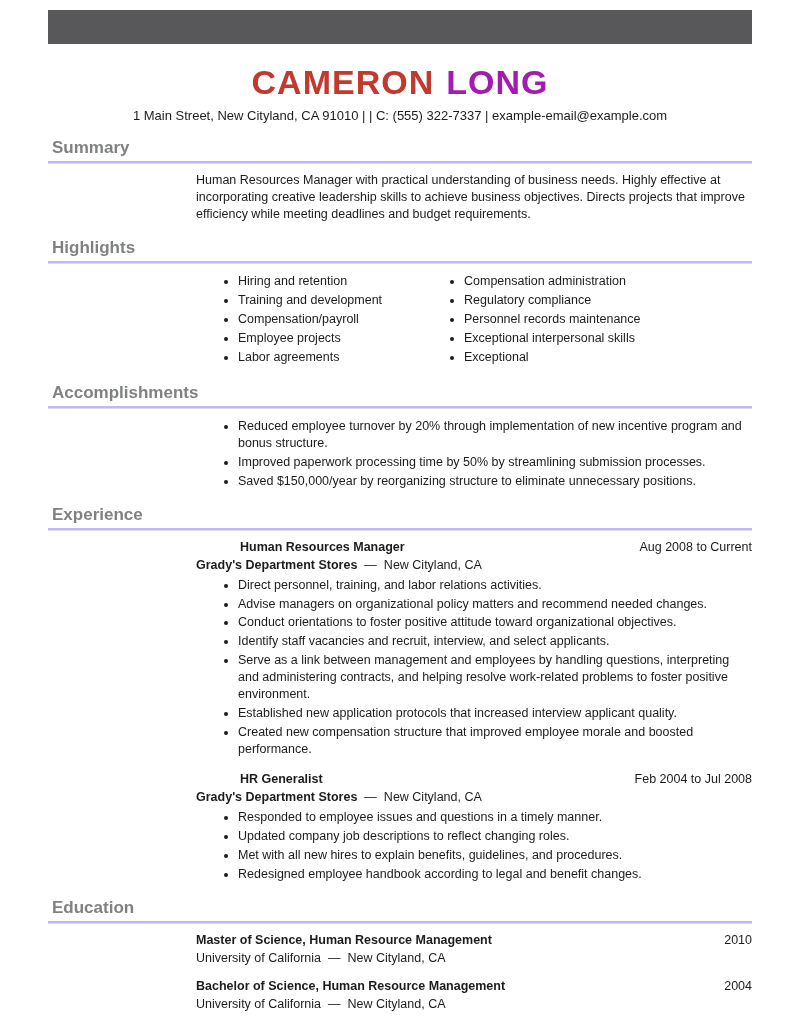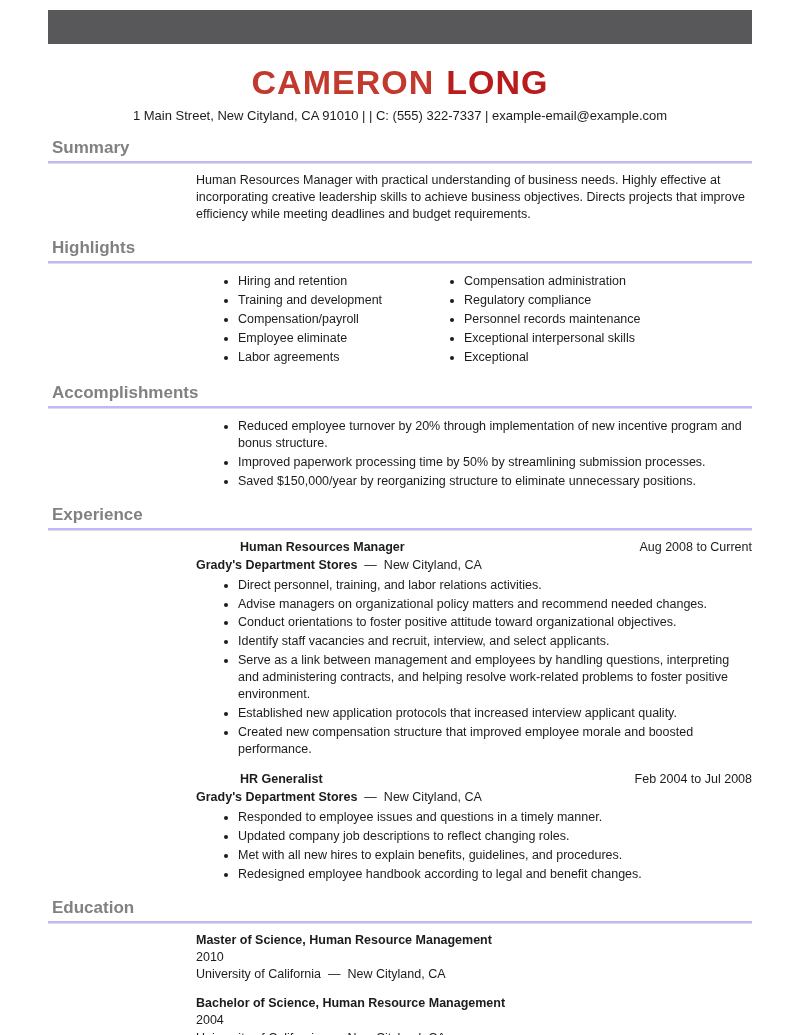--- a/index.html
+++ b/index.html
@@ -20,21 +20,21 @@
 
   .header-name {
     margin-top: 20px;
     text-align: center;
     font-size: 34px;
     font-weight: 700;
     letter-spacing: 1px;
     line-height: 1.1;
   }
   .header-name .first { color: #c2392e; margin-right: 12px; }
-  .header-name .last  { color: #b91c1c; }
+  .header-name .last  { color: #a21caf; }
 
   .contact {
     margin-top: 7px;
     text-align: center;
     font-size: 13px;
     color: #1c1c1c;
   }
 
   .section { margin-top: 15px; }
   .section-title {
@@ -65,21 +65,21 @@
   .job-head { display: flex; justify-content: space-between; align-items: baseline; padding-left: 44px; }
   .job-role { font-weight: 700; }
   .job-dates { font-weight: 400; }
   .job-sub { margin: 1px 0 3px 0; }
   .job-sub .company { font-weight: 700; }
   .job-sub .sep { font-weight: 400; margin: 0 7px; }
   .job-sub .loc { font-weight: 400; }
 
   .edu { margin-bottom: 12px; }
   .edu:last-child { margin-bottom: 0; }
-  .edu-head { display: flex; justify-content: space-between; align-items: baseline; flex-direction: column; }
+  .edu-head { display: flex; justify-content: space-between; align-items: baseline; }
   .edu-degree { font-weight: 700; }
   .edu-year { font-weight: 400; }
   .edu-sub { margin-top: 1px; }
   .edu-sub .sep { margin: 0 7px; }
 </style>
 </head>
 <body>
 
 <div class="page">
 
@@ -98,21 +98,21 @@
     </div>
   </div>
 
   <div class="section">
     <div class="section-title">Highlights</div>
     <div class="section-body cols">
       <ul class="col-left">
         <li>Hiring and retention</li>
         <li>Training and development</li>
         <li>Compensation/payroll</li>
-        <li>Employee eliminate</li>
+        <li>Employee projects</li>
         <li>Labor agreements</li>
       </ul>
       <ul class="col-right">
         <li>Compensation administration</li>
         <li>Regulatory compliance</li>
         <li>Personnel records maintenance</li>
         <li>Exceptional interpersonal skills</li>
         <li>Exceptional</li>
       </ul>
     </div>

